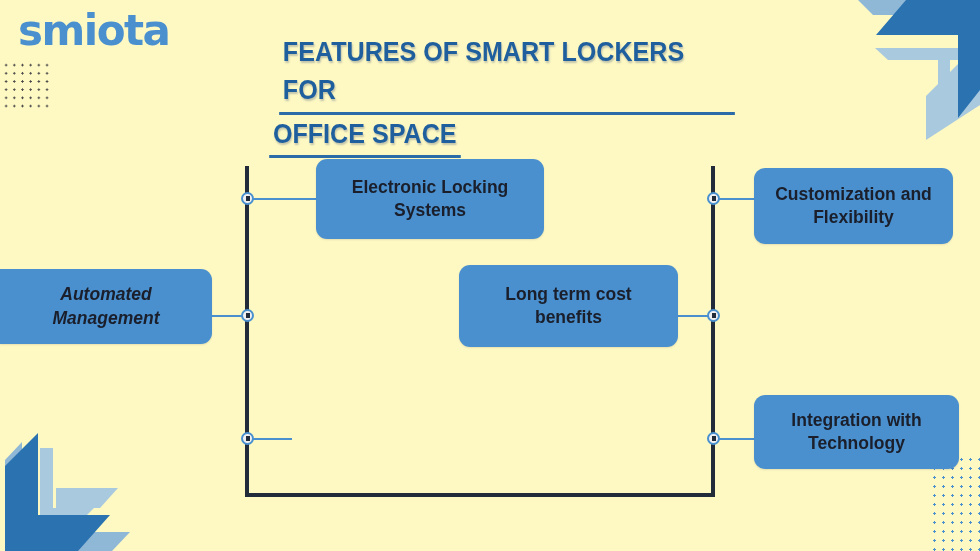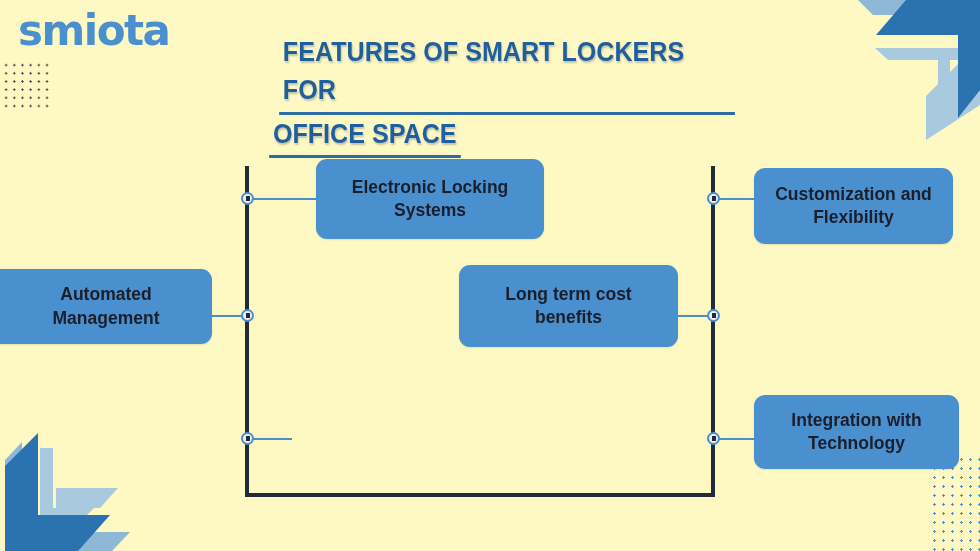--- a/index.html
+++ b/index.html
@@ -135,20 +135,21 @@
     color: #1a1f2b;
     font-size: 17.5px;
     font-weight: 700;
     line-height: 1.33;
     padding: 20px 14px;
     box-shadow: 0 1px 2px rgba(0,0,0,0.10);
   }
   .box.flat-left {
     border-top-left-radius: 0;
     border-bottom-left-radius: 0;
+    font-style: italic;
   }
 </style>
 </head>
 <body>
 
 <div id="canvas">
 
   <svg id="chev-topright" width="150" height="140" style="left:830px; top:0px;" viewBox="0 0 150 140">
     <polygon points="28,0 150,0 150,15 43,15" fill="#8fb7d6"></polygon>
     <polygon points="96,96 150,42 150,105 96,140" fill="#a9c9de"></polygon>

